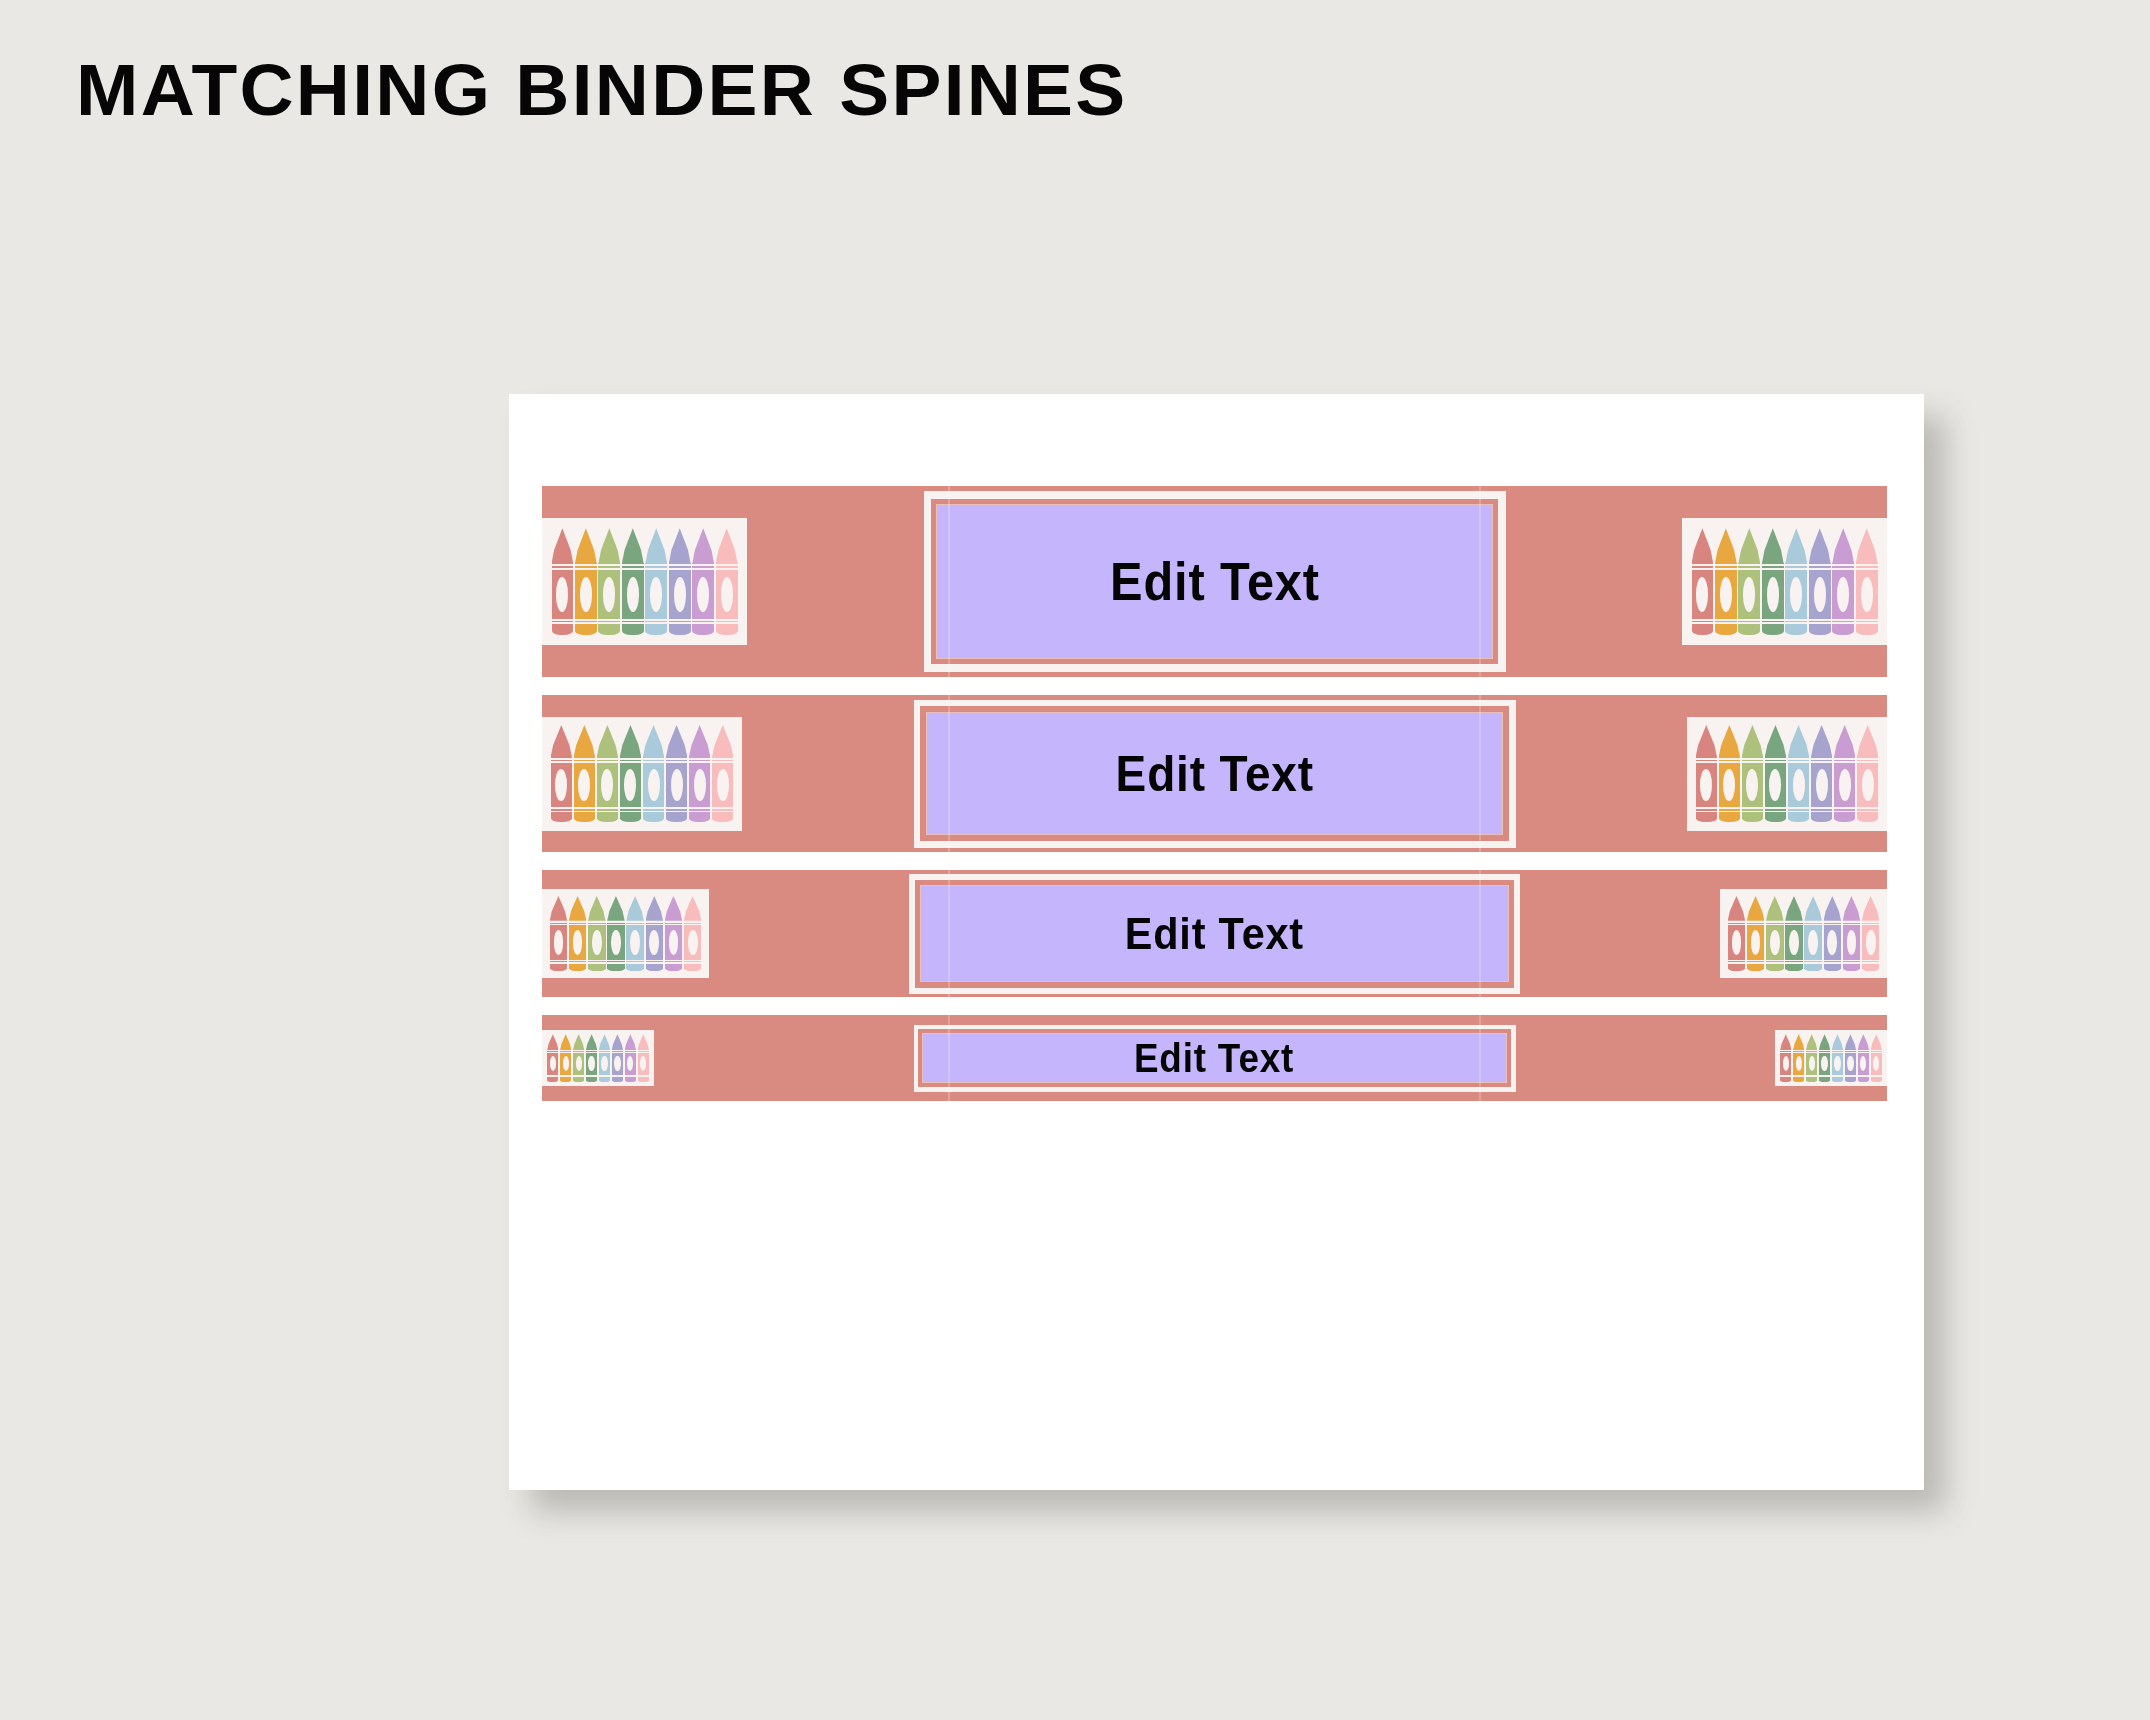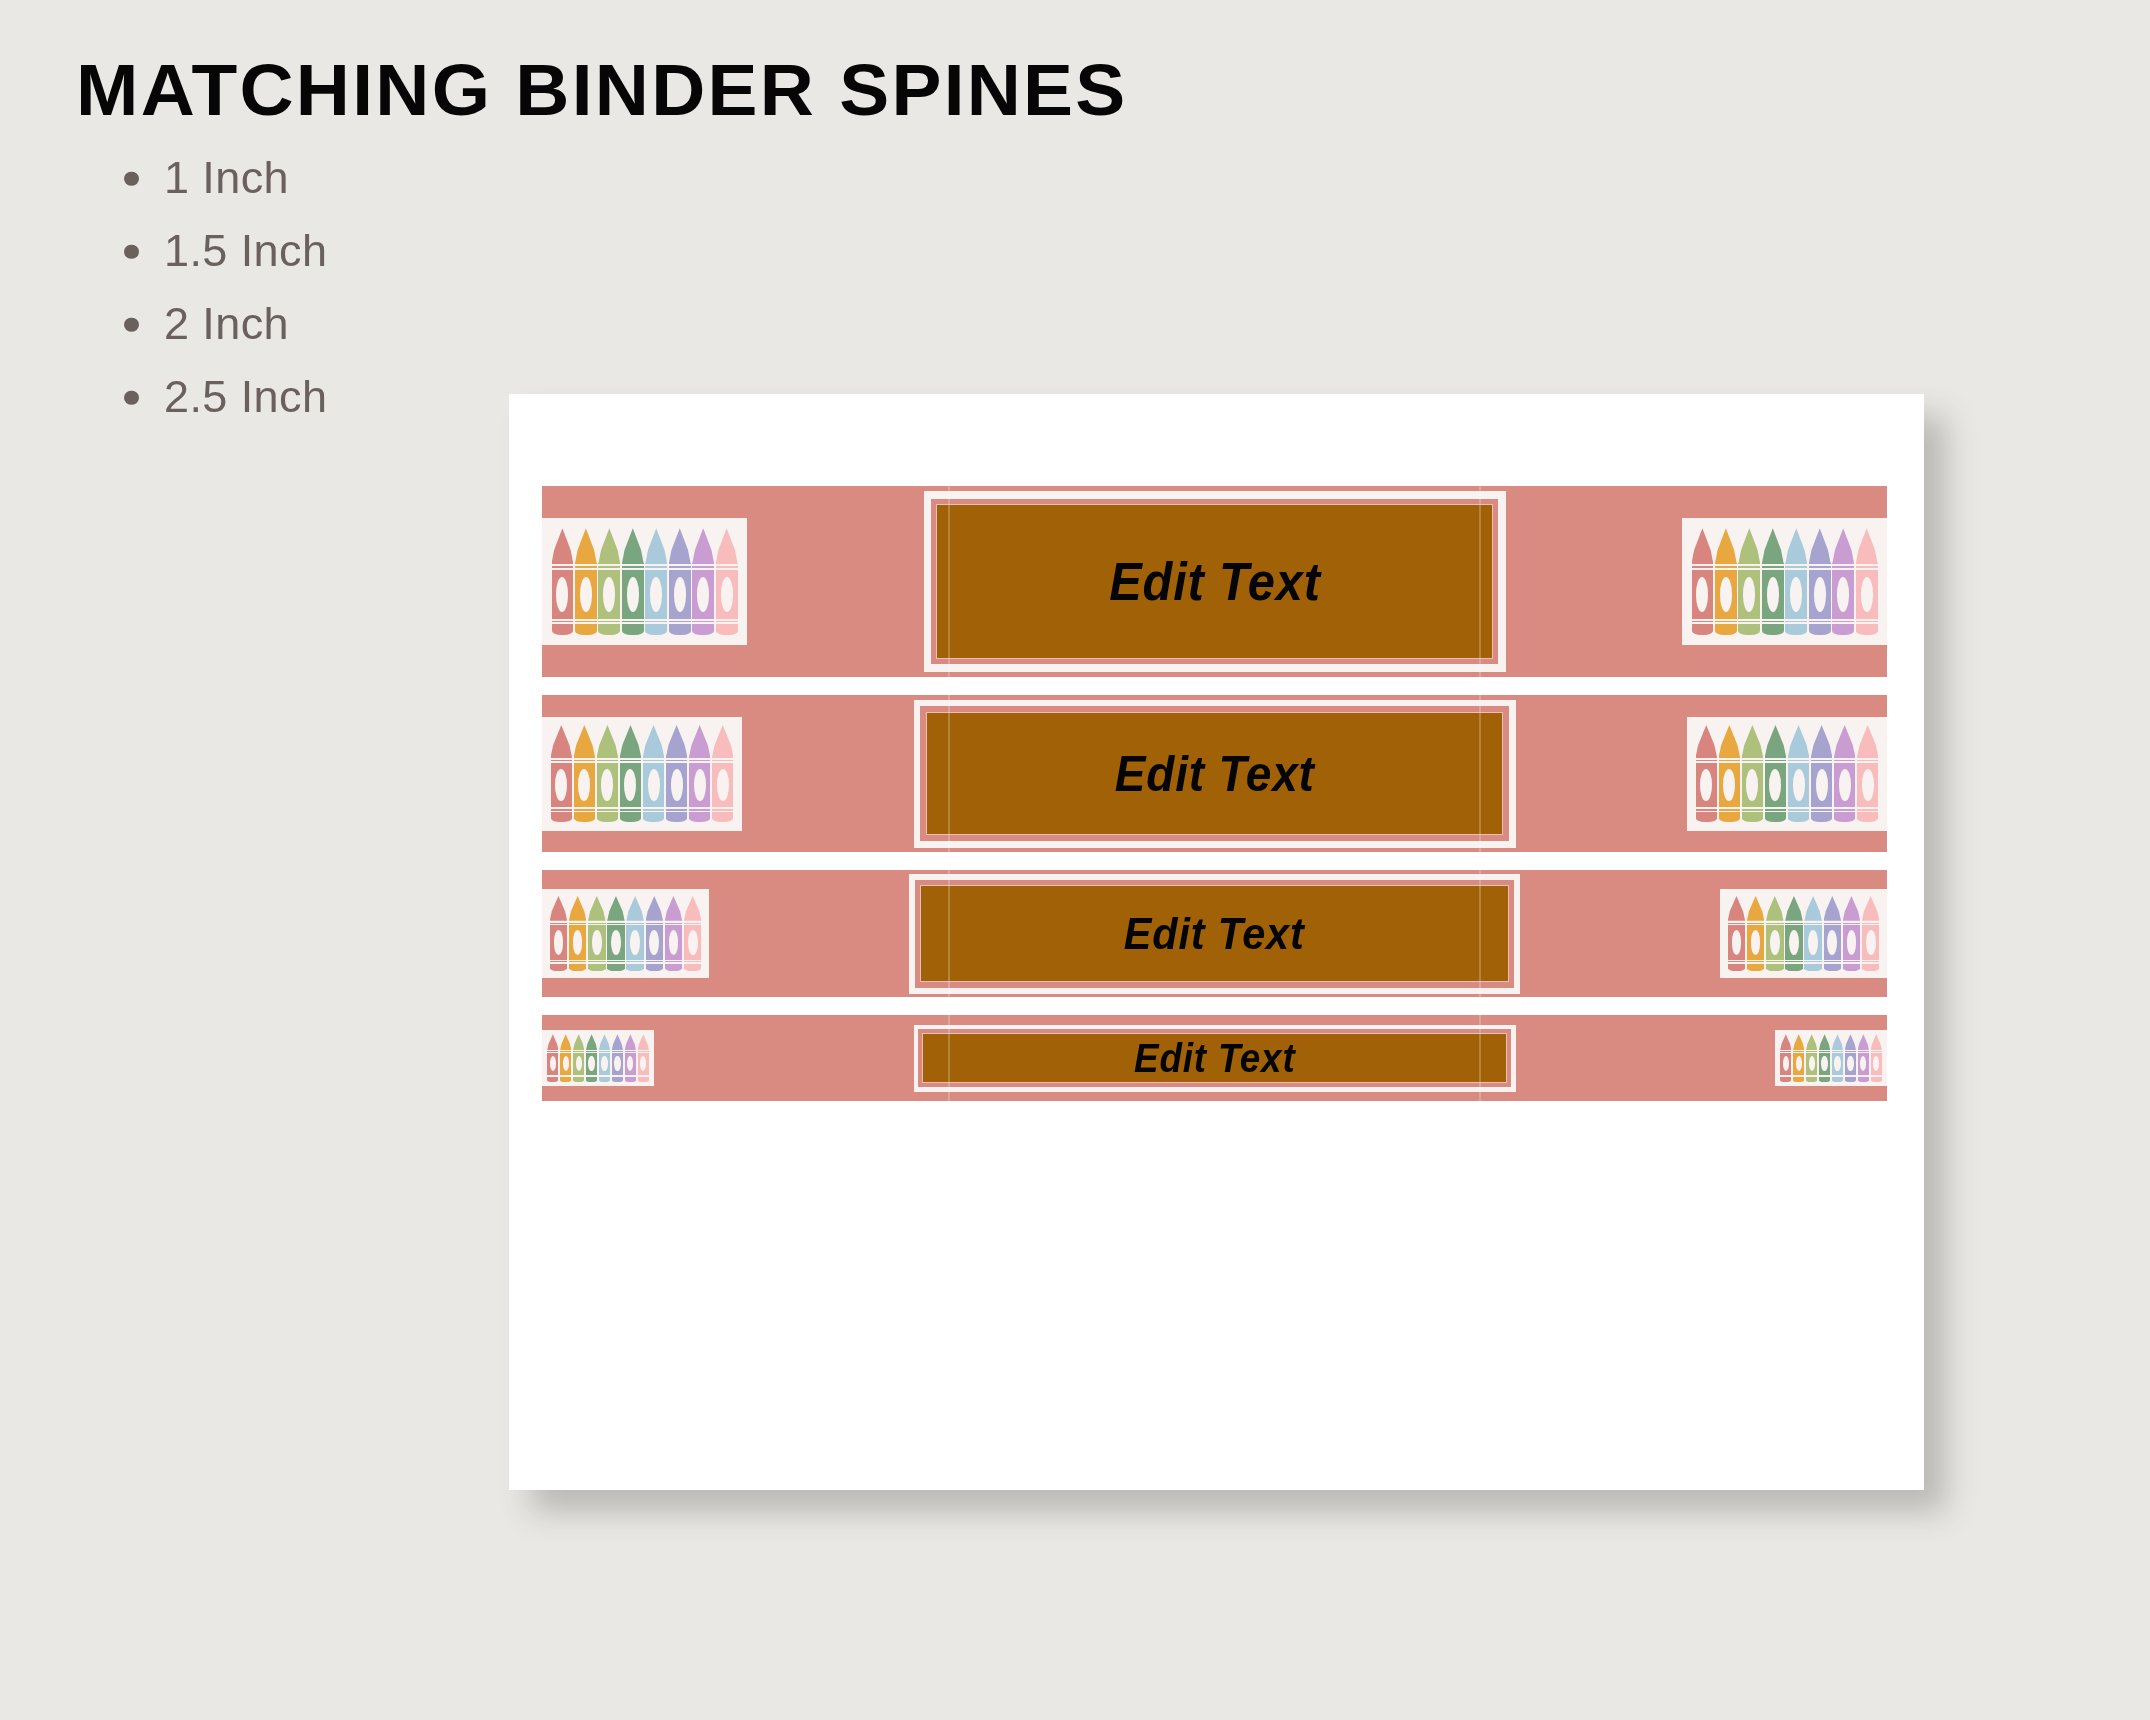--- a/index.html
+++ b/index.html
@@ -237,26 +237,25 @@
     padding: 5.2px;
     display: flex;
     align-items: center;
     justify-content: center;
   }
   .size-25 .label-inner { padding: 4.3px; }
 
   .label-field {
     width: 100%;
     height: 100%;
-    background: #a16207;
+    background: #c4b5fd;
     border: 1.7px solid #eabfba;
     display: flex;
     align-items: center;
     justify-content: center;
-    font-style: italic;
   }
 
   .label-text {
     font-family: "Liberation Sans", sans-serif;
     font-weight: 700;
     color: #050505;
     letter-spacing: 0.9px;
     white-space: nowrap;
     transform: scaleX(0.92);
   }
@@ -272,38 +271,20 @@
   .size-2  .spacer { width: 50px; }
   .size-25 .spacer { width: 102px; }
 </style>
 </head>
 <body>
 
 <div id="text-block">
   <h1 id="main-title">MATCHING BINDER SPINES</h1>
 
 
-  <ul id="sizes-list">
-    <li>
-      <span class="bullet-dot"></span>
-      <span>1 Inch</span>
-    </li>
-    <li>
-      <span class="bullet-dot"></span>
-      <span>1.5 Inch</span>
-    </li>
-    <li>
-      <span class="bullet-dot"></span>
-      <span>2 Inch</span>
-    </li>
-    <li>
-      <span class="bullet-dot"></span>
-      <span>2.5 Inch</span>
-    </li>
-  </ul>
 </div>
 
 <div id="paper-card">
   <div id="spines-stack">
 
     <div class="spine size-1">
       <div class="spine-divider divider-left"></div>
       <div class="spine-divider divider-right"></div>
       <div class="crayon-panel">
         <div class="crayon-row">

